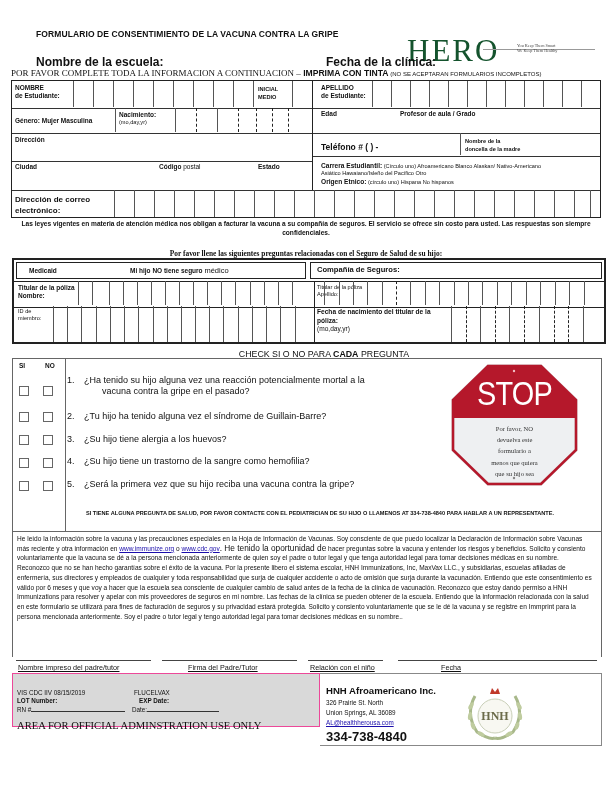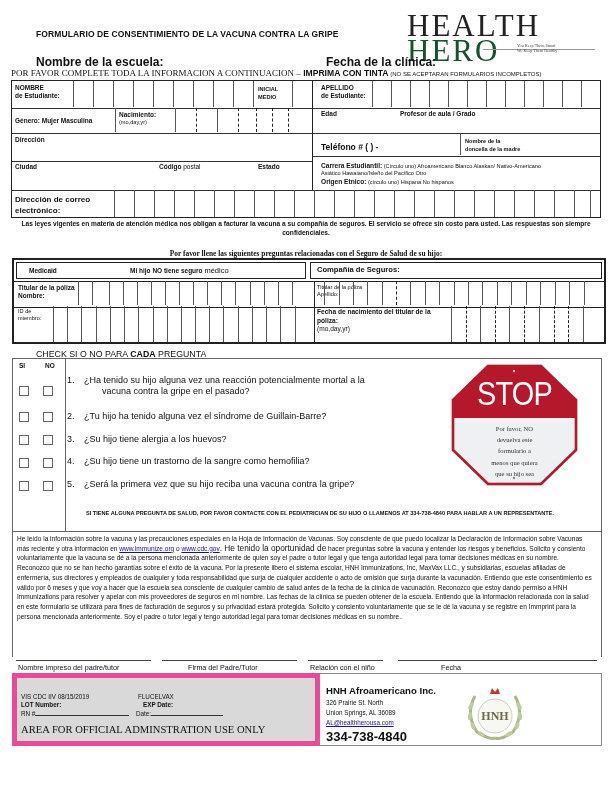--- a/index.html
+++ b/index.html
@@ -31,61 +31,60 @@
     .lbl-s { position: absolute; font-size: 5.6px; font-weight: normal; line-height: 7px; }
 
     #legal-note { left: 20px; top: 219px; width: 572px; text-align: center; font-size: 6.6px; font-weight: bold; line-height: 9px; }
     #ins-title { left: 0; top: 249px; width: 612px; text-align: center; font-family: "Liberation Serif", serif; font-weight: bold; font-size: 7.4px; }
 
     
     #ins-box { left: 12px; top: 258px; width: 594px; height: 86px; border: 2px solid #222; }
     #ins-row1-left { position: absolute; left: 2px; top: 2px; width: 290px; height: 17px; border: 1px solid #222; }
     #ins-row1-right { position: absolute; left: 296px; top: 2px; width: 292px; height: 17px; border: 1px solid #222; }
 
-    #check-title { left: 0; top: 349px; width: 612px; font-size: 8.8px; padding-left: 36px; }
+    #check-title { left: 0; top: 349px; width: 612px; text-align: center; font-size: 8.8px; padding-left: 36px; }
     #check-title u { font-weight: bold; }
 
     
     #q-box { left: 12px; top: 358px; width: 590px; height: 174px; border: 1px solid #666; }
     #q-divider { left: 65px; top: 358px; height: 174px; border-left: 1px solid #666; }
     .chk { position: absolute; width: 10px; height: 10px; border: 1px solid #666; background: #fff; }
     .q { position: absolute; left: 67px; font-size: 9px; line-height: 11px; }
     .q .num { display: inline-block; width: 17px; }
     #health-contact { left: 70px; top: 509px; width: 500px; text-align: center; font-size: 5.6px; font-weight: bold; line-height: 8px; }
 
     
     #stop { left: 450px; top: 363px; width: 129px; height: 124px; }
 
     
     #consent-box { left: 12px; top: 531px; width: 590px; height: 126px; border-left: 1px solid #666; border-right: 1px solid #666; }
     #consent-text { left: 17px; top: 534px; width: 576px; font-size: 6.55px; line-height: 9.7px; text-align: left; }
     #consent-text a { color: #1a0dab; text-decoration: underline; }
     #consent-text .big { font-size: 8.3px; }
 
     .sigline { position: absolute; top: 660px; border-top: 1px solid #444; }
-    .siglabel { position: absolute; top: 663px; font-size: 7.2px; }
-
-    
-    #official { left: 12px; top: 673px; width: 308px; height: 73px; background: #d9d9d9; border: 5px solid #ec4899; }
+    .siglabel { position: absolute; top: 663px; font-size: 7.2px; text-decoration: underline; }
+
+    
+    #official { left: 12px; top: 673px; width: 308px; height: 54px; background: #d9d9d9; border: 1px solid #ec4899; }
     #official .t { position: absolute; font-size: 6.3px; line-height: 8px; }
     #official .big { position: absolute; left: 4px; top: 46px; font-family: "Liberation Serif", serif; font-size: 10.6px; }
     #hnh { left: 320px; top: 673px; width: 282px; height: 73px; border: 1px solid #888; border-left: none; }
     #hnh .name { position: absolute; left: 6px; top: 11px; font-size: 9.6px; font-weight: bold; }
     #hnh .addr { position: absolute; left: 6px; font-size: 6.3px; }
     #hnh .mail { position: absolute; left: 6px; top: 45px; font-size: 6.3px; color: #1a0dab; text-decoration: underline; }
     #hnh .phone { position: absolute; left: 6px; top: 55px; font-size: 13px; font-weight: bold; }
     #hnh-seal { position: absolute; left: 141px; top: 10px; width: 68px; height: 58px; }
   </style>
 </head>
 <body>
 
 <div id="form-title" class="abs">FORMULARIO DE CONSENTIMIENTO DE LA VACUNA CONTRA LA GRIPE</div>
 
 <div id="logo" class="abs">
-  <div class="l1">HEALTH</div>
   <div class="l2">HERO</div>
   <div class="line"></div>
   <div class="tag">
     <div>You Keep Them Smart</div>
     <div>We Keep Them Healthy</div>
   </div>
 </div>
 
 <div id="school-label" class="abs">Nombre de la escuela:</div>
 <div id="clinic-date-label" class="abs">Fecha de la clínica:</div>

